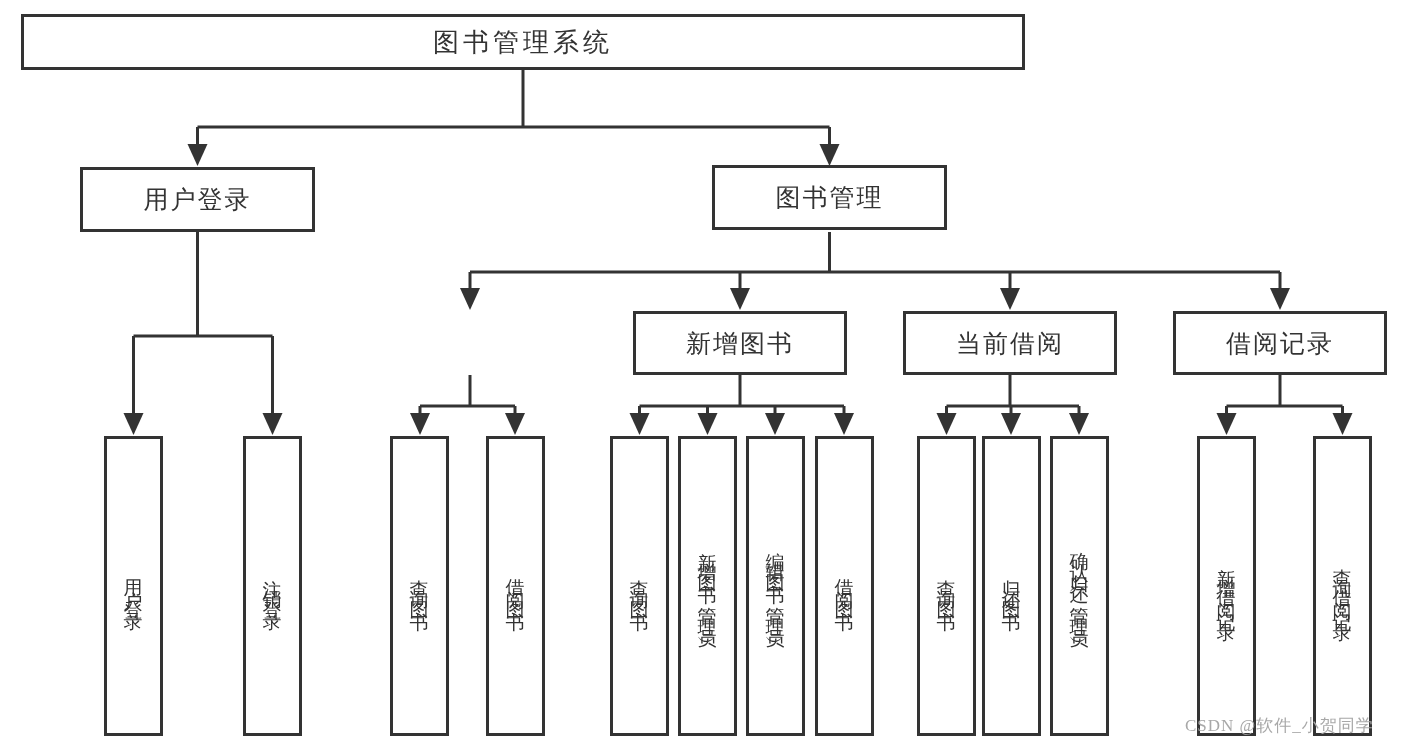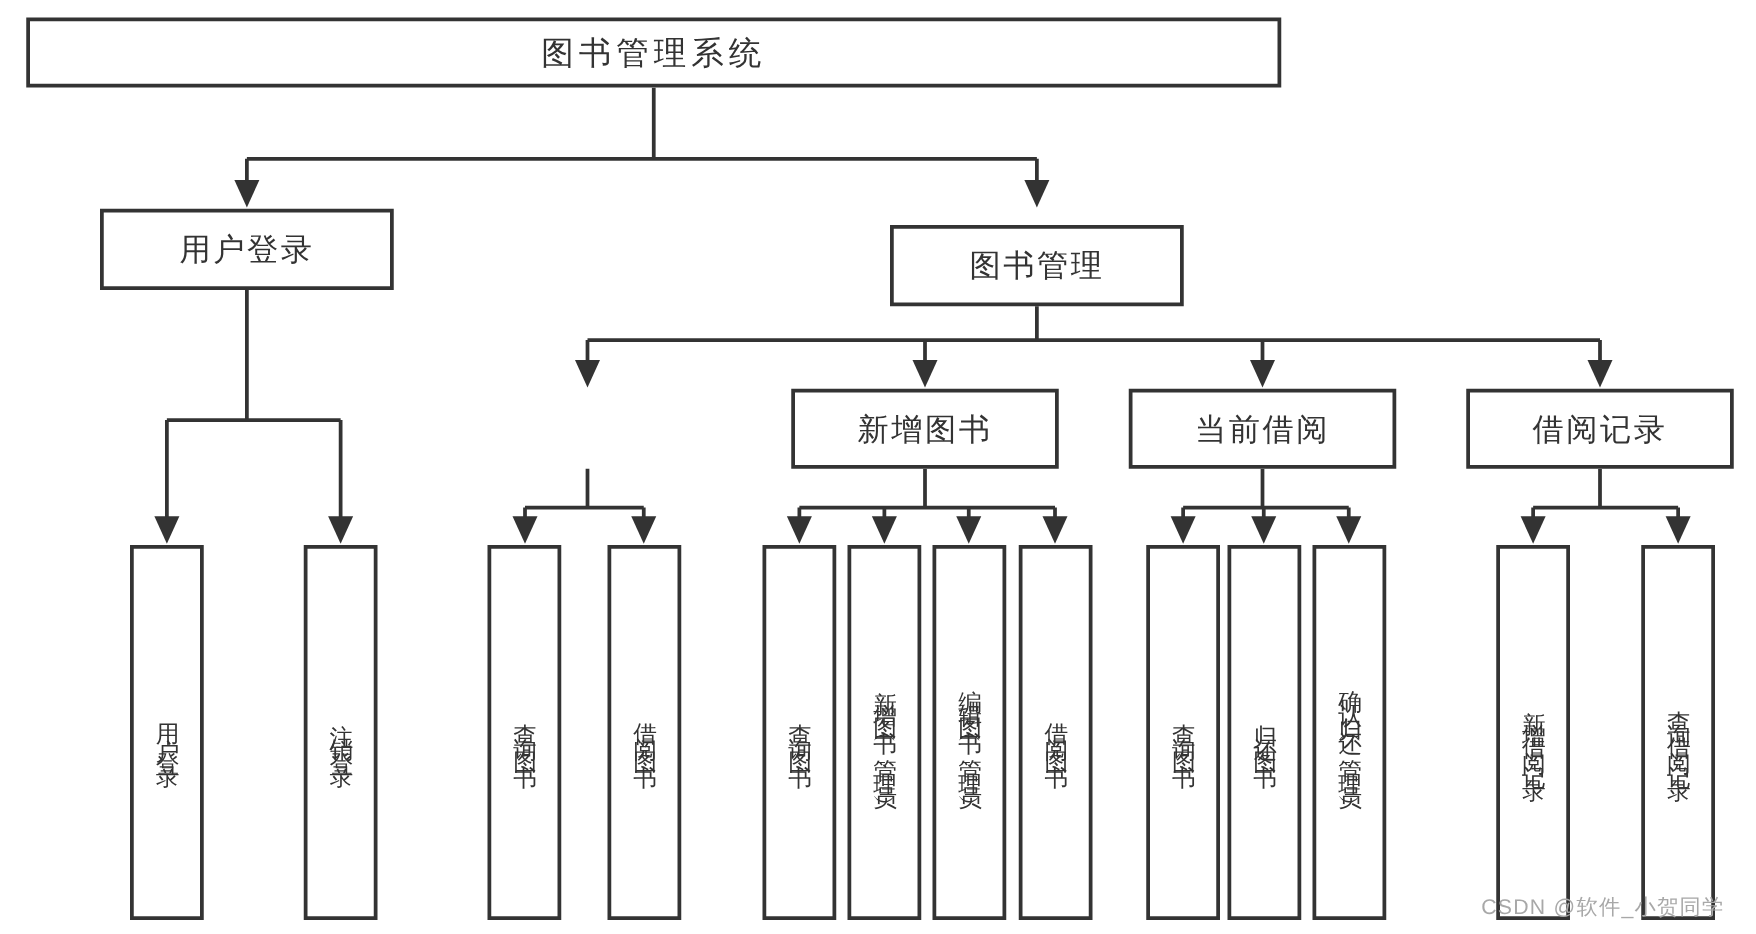--- a/index.html
+++ b/index.html
@@ -34,20 +34,21 @@
   }
   .watermark{
     position:absolute;
     left:1185px;
     top:714px;
     font-size:17px;
     color:#a8a8a8;
     white-space:nowrap;
     z-index:5;
     letter-spacing:1px;
+    font-family:Liberation Serif, serif;
   }
 </style>
 </head>
 <body>
 
 <div class="canvas">
 
   <svg class="wires" width="1405" height="747" viewBox="0 0 1405 747">
     <g stroke="#333333" stroke-width="3" fill="none">
 
@@ -110,21 +111,21 @@
       <polygon points="1001,413 1021,413 1011,435"></polygon>
       <polygon points="1069,413 1089,413 1079,435"></polygon>
       <polygon points="1216.5,413 1236.5,413 1226.5,435"></polygon>
       <polygon points="1332.5,413 1352.5,413 1342.5,435"></polygon>
     </g>
   </svg>
 
   <div class="box root-lbl" style="left:21px;top:14px;width:1004px;height:56px">图书管理系统</div>
 
   <div class="box h-lbl" style="left:80px;top:167px;width:235px;height:65px">用户登录</div>
-  <div class="box h-lbl" style="left:712px;top:180px;width:235px;height:65px">图书管理</div>
+  <div class="box h-lbl" style="left:712px;top:165px;width:235px;height:65px">图书管理</div>
 
   <div class="box h-lbl" style="left:633px;top:311px;width:214px;height:64px">新增图书</div>
   <div class="box h-lbl" style="left:1173px;top:311px;width:214px;height:64px">借阅记录</div>
   <div class="box h-lbl" style="left:903px;top:311px;width:214px;height:64px">当前借阅</div>
 
   <div class="box v-lbl" style="left:104px;top:436px;width:59px;height:300px">用户登录</div>
   <div class="box v-lbl" style="left:243px;top:436px;width:59px;height:300px">注销登录</div>
 
   <div class="box v-lbl" style="left:390px;top:436px;width:59px;height:300px">查询图书</div>
   <div class="box v-lbl" style="left:486px;top:436px;width:59px;height:300px">借阅图书</div>

